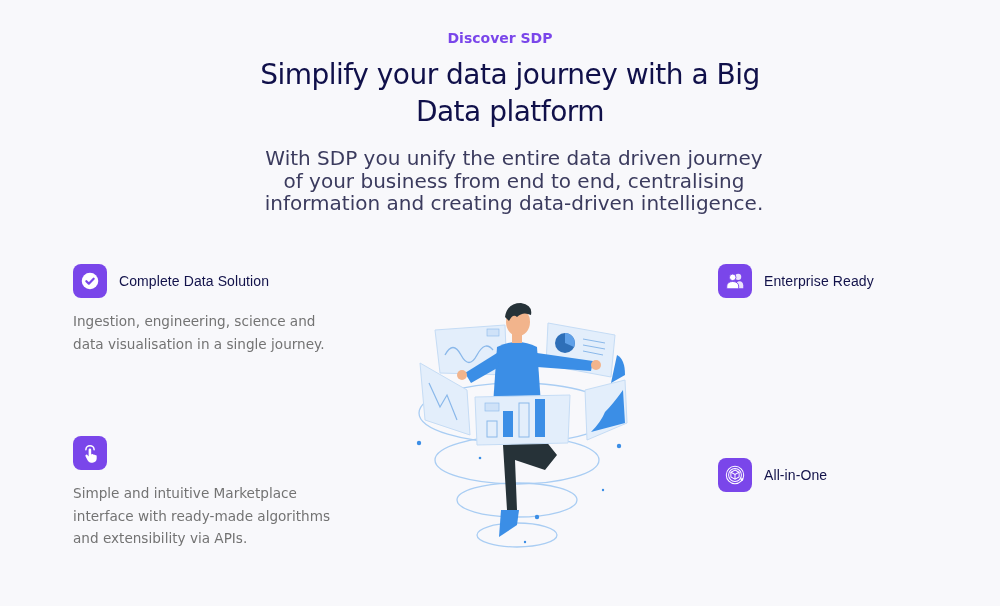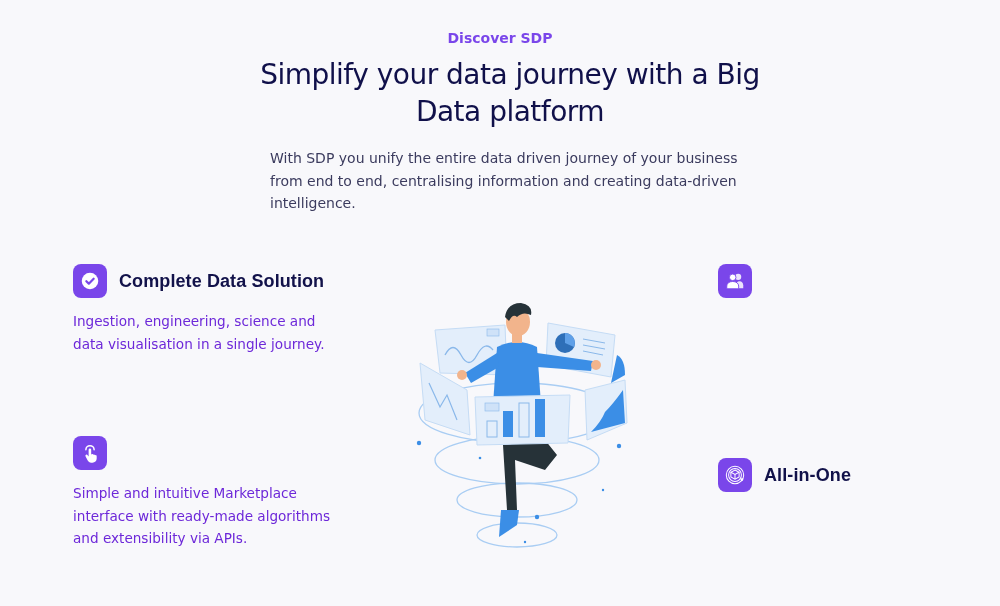--- a/index.html
+++ b/index.html
@@ -13,36 +13,36 @@
   .eyebrow {
     position: absolute; top: 30px; left: 0; width: 1000px;
     text-align: center; color: #7a46ea; font-weight: bold; font-size: 14px;
   }
   .title {
     position: absolute; top: 56px; left: 250px; width: 520px;
     text-align: center; font-size: 28px; line-height: 37px;
     font-weight: normal; color: #10104a; letter-spacing: -0.5px;
   }
   .lede {
-    position: absolute; top: 147px; left: 270px; width: 500px;
-    text-align: left; font-size: 14px; line-height: 22.5px; color: #3b3b5e;
+    position: absolute; top: 147px; left: 264px; width: 500px;
+    text-align: center; font-size: 20px; line-height: 22.5px; color: #3b3b5e;
   }
   .feature { position: absolute; width: 300px; }
   .feature .head { display: flex; align-items: center; height: 34px; }
   .feature .icon {
     width: 34px; height: 34px; border-radius: 8px; background: #7a46ea;
     display: flex; align-items: center; justify-content: center; flex: none;
   }
   .feature .icon svg { width: 22px; height: 22px; }
   .feature .ftitle {
-    margin-left: 12px; font-size: 18px; font-weight: bold; color: #12124a;
+    margin-left: 12px; font-size: 14px; font-weight: normal; color: #12124a;
     font-family: "Liberation Sans", sans-serif; letter-spacing: 0.1px;
   }
   .feature .fdesc {
-    margin-top: 12px; font-size: 13.6px; line-height: 22.5px; color: #6d28d9; width: 270px;
+    margin-top: 12px; font-size: 13.6px; line-height: 22.5px; color: #737373; width: 270px;
   }
   #f1 { left: 73px; top: 264px; }
   #f2 { left: 73px; top: 436px; }
   #f3 { left: 718px; top: 264px; }
   #f4 { left: 718px; top: 458px; }
   .illus { position: absolute; left: 405px; top: 295px; width: 230px; height: 255px; }
 </style>
 </head>
 <body>
 
@@ -78,20 +78,21 @@
 <div id="f3" class="feature">
   <div class="head">
     <span class="icon">
       <svg viewBox="0 0 24 24">
           <circle cx="15.5" cy="7.5" r="3.3" fill="#fff" opacity="0.85"></circle>
           <path d="M13 20v-3.5c0-2.4 1.6-4.3 4-4.3s4 1.9 4 4.3V20z" fill="#fff" opacity="0.85"></path>
           <circle cx="9.5" cy="8" r="3.6" fill="#fff" stroke="#7a46ea" stroke-width="1"></circle>
           <path d="M3 20.5v-3c0-2.8 2.6-5 6.5-5s6.5 2.2 6.5 5v3z" fill="#fff" stroke="#7a46ea" stroke-width="1"></path>
         </svg>
     </span>
+    <span class="ftitle">Enterprise Ready</span>
   </div>
 </div>
 
 <div id="f4" class="feature">
   <div class="head">
     <span class="icon">
       <svg viewBox="0 0 24 24" fill="none" stroke="#fff" stroke-width="1.1">
           <circle cx="12" cy="12" r="9.5"></circle>
           <circle cx="12" cy="12" r="7"></circle>
           <path d="M12 6.5l4.5 2.5v5L12 16.5 7.5 14V9z"></path>

